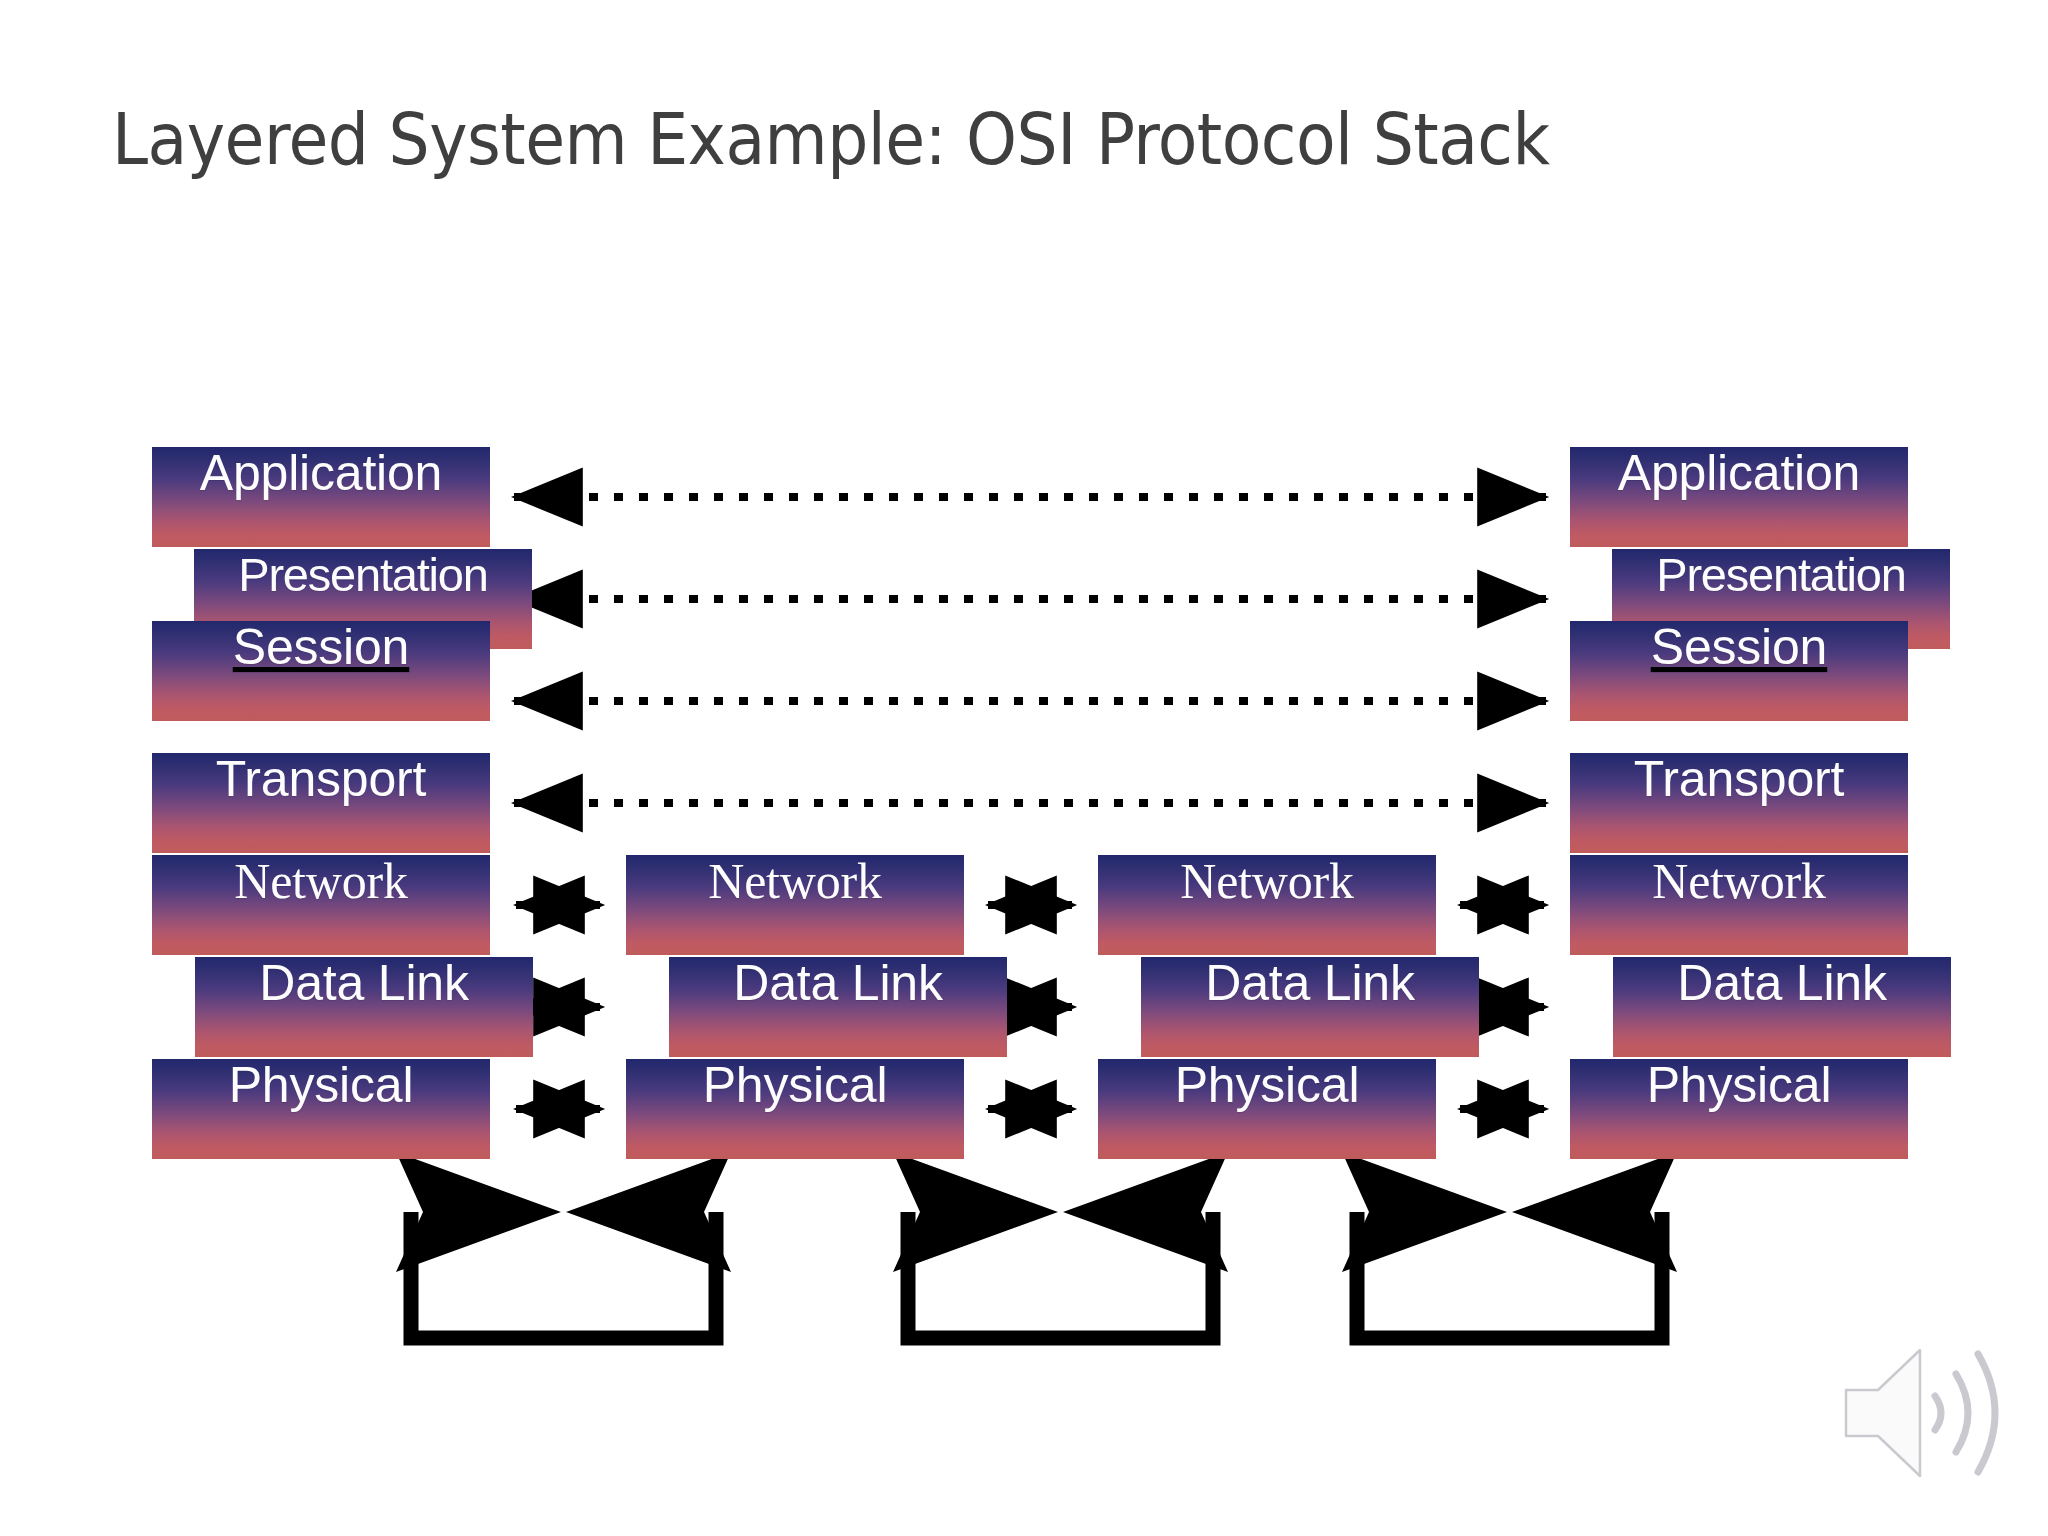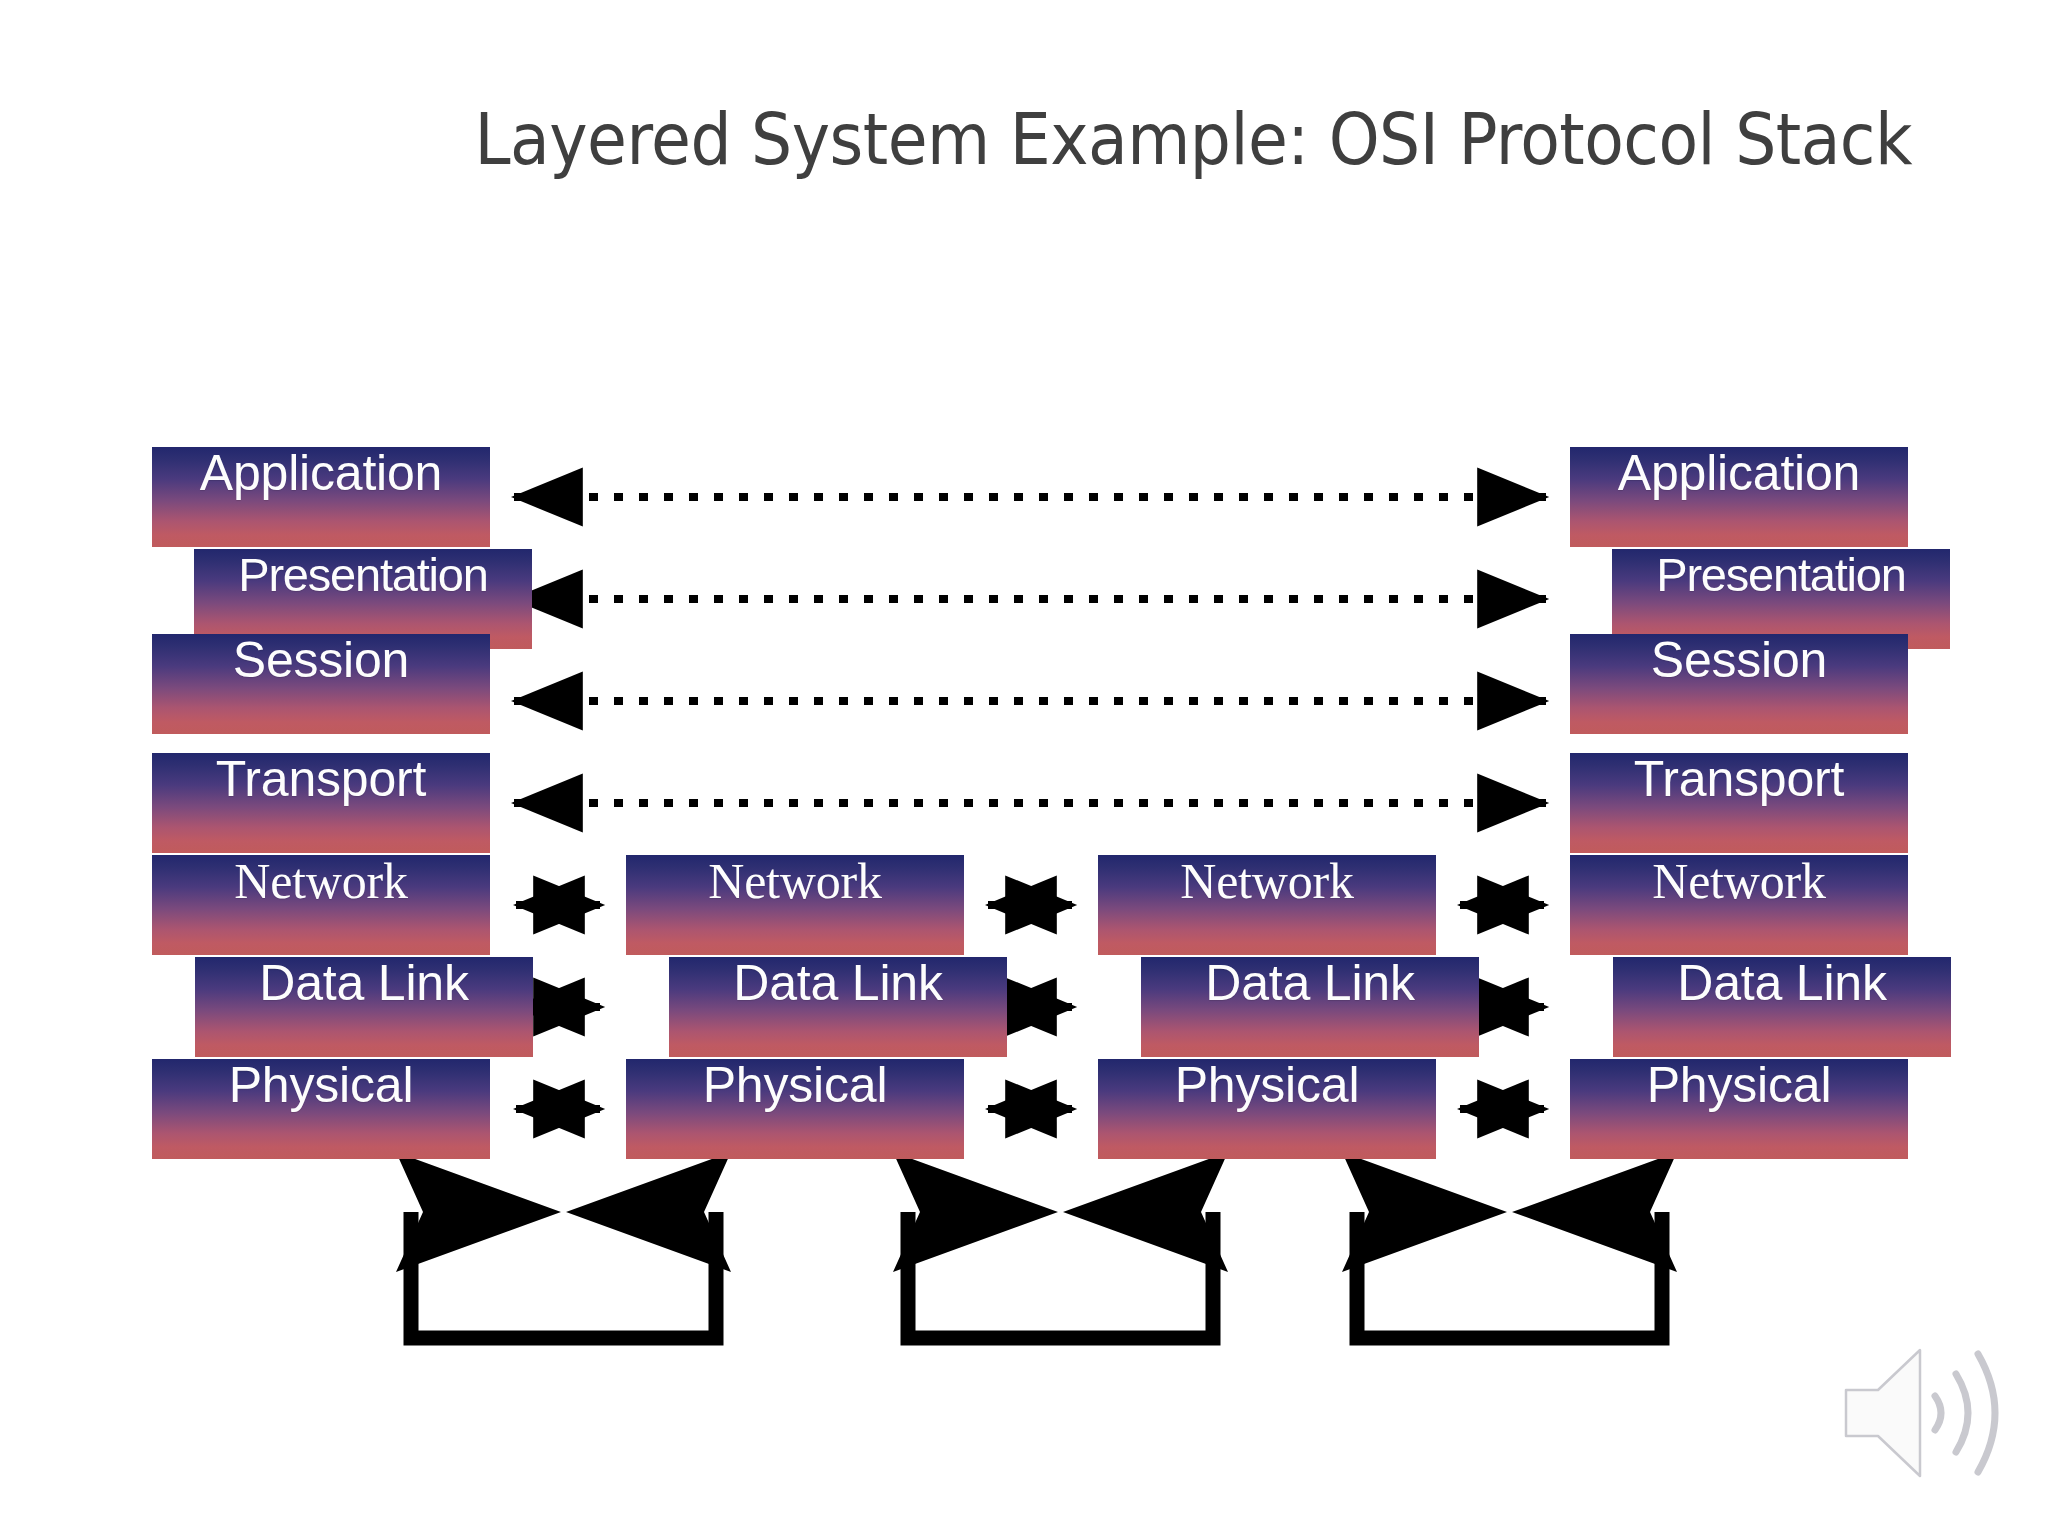--- a/index.html
+++ b/index.html
@@ -30,21 +30,20 @@
     top: 96px;
     width: 1800px;
     font-size: 72px;
     line-height: 86px;
     font-weight: 300;
     letter-spacing: -0.5px;
     color: #3f3f3f;
     white-space: nowrap;
     font-family: "DejaVu Sans Condensed", "Liberation Sans", sans-serif;
     font-stretch: condensed;
-    text-align: right;
   }
 
   
   #diagram {
     position: absolute;
     left: 0; top: 0;
     width: 2048px;
     height: 1536px;
   }
 
@@ -82,21 +81,21 @@
 
   
   .col-a { left: 152px; width: 338px; }
   .col-b { left: 626px; width: 338px; }
   .col-c { left: 1098px; width: 338px; }
   .col-d { left: 1570px; width: 338px; }
 
   
   .row-0 { top: 447px; }
   .row-1 { top: 549px; margin-left: 42px; }
-  .row-2 { top: 634px; }
+  .row-2 { top: 621px; text-decoration: underline; }
   .row-3 { top: 753px; }
   .row-4 { top: 855px; font-family: Liberation Serif, serif; }
   .row-5 { top: 957px; margin-left: 43px; }
   .row-6 { top: 1059px; }
 
   
   #arrow-layer {
     position: absolute;
     left: 0; top: 0;
     width: 2048px;

